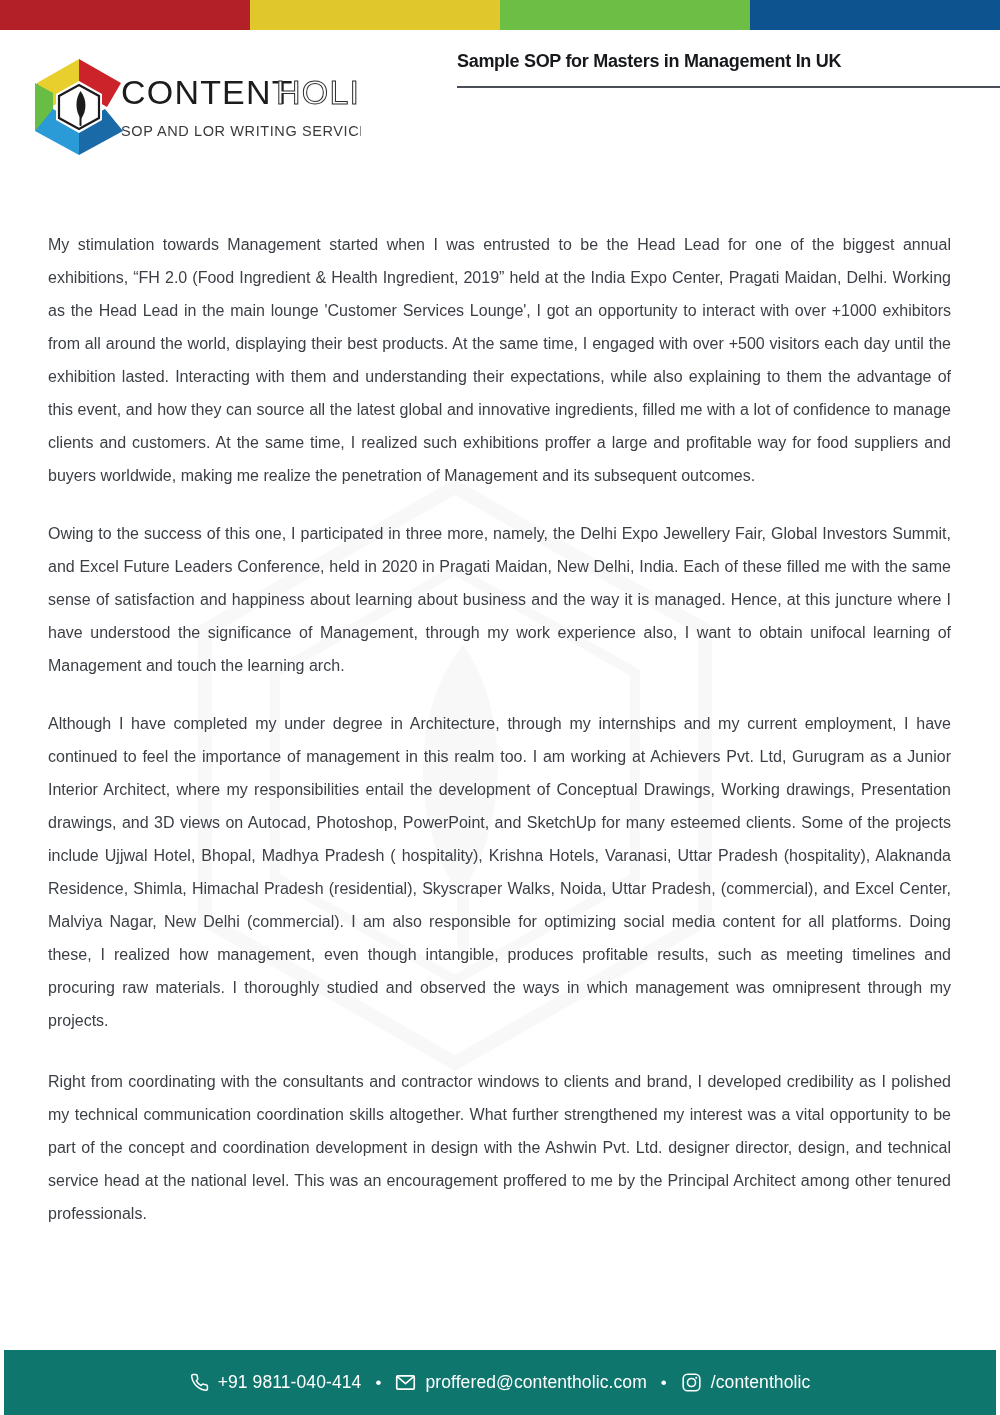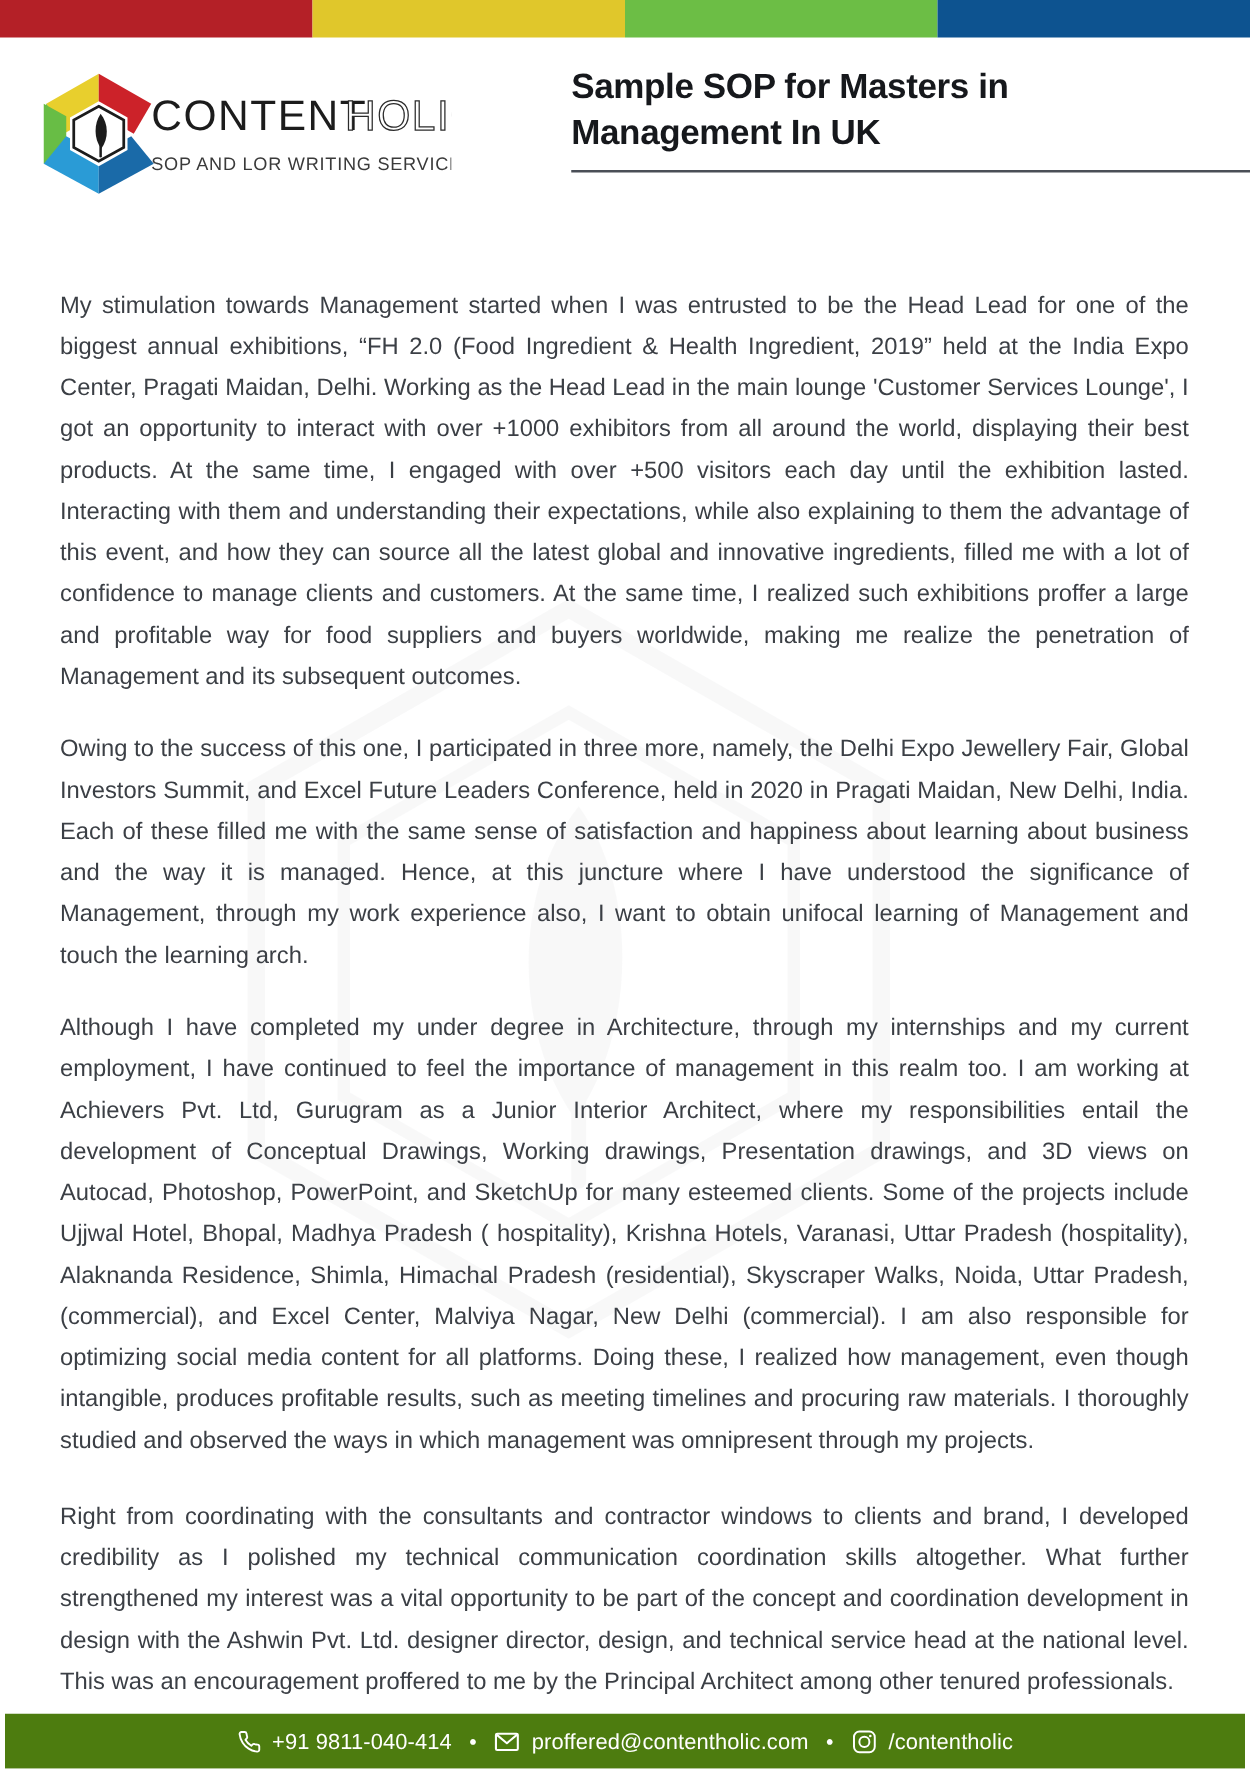--- a/index.html
+++ b/index.html
@@ -66,21 +66,21 @@
     margin-top: 4px;
   }
 
   .title-block {
     position: absolute;
     left: 457px;
     top: 20px;
     width: 520px;
   }
   .doc-title {
-    font-size: 28px;
+    font-size: 18px;
     line-height: 1.33;
     font-weight: bold;
     color: #16181c;
     letter-spacing: -0.3px;
     font-family: "Liberation Sans", sans-serif;
   }
   .title-rule {
     margin-top: 12px;
     width: 543px;
     height: 2px;
@@ -100,38 +100,38 @@
 
   
   .body-content {
     position: absolute;
     left: 48px;
     top: 228px;
     width: 903px;
   }
   .para {
     font-family: "Liberation Sans", sans-serif;
-    font-size: 19px;
+    font-size: 16px;
     line-height: 33px;
     color: #3b3f45;
     text-align: justify;
     text-justify: inter-word;
     margin-bottom: 25px;
     letter-spacing: 0.01px;
   }
   .para:last-child { margin-bottom: 0; margin-top: 28px; }
 
   
   .footer {
     position: absolute;
     left: 4px;
     bottom: 0;
     width: 992px;
-    height: 44px;
-    background: #4d7c0f;
+    height: 65px;
+    background: #0f766e;
     display: flex;
     align-items: center;
     justify-content: center;
   }
   .footer-inner {
     display: flex;
     align-items: center;
     gap: 0px;
   }
   .f-item {

